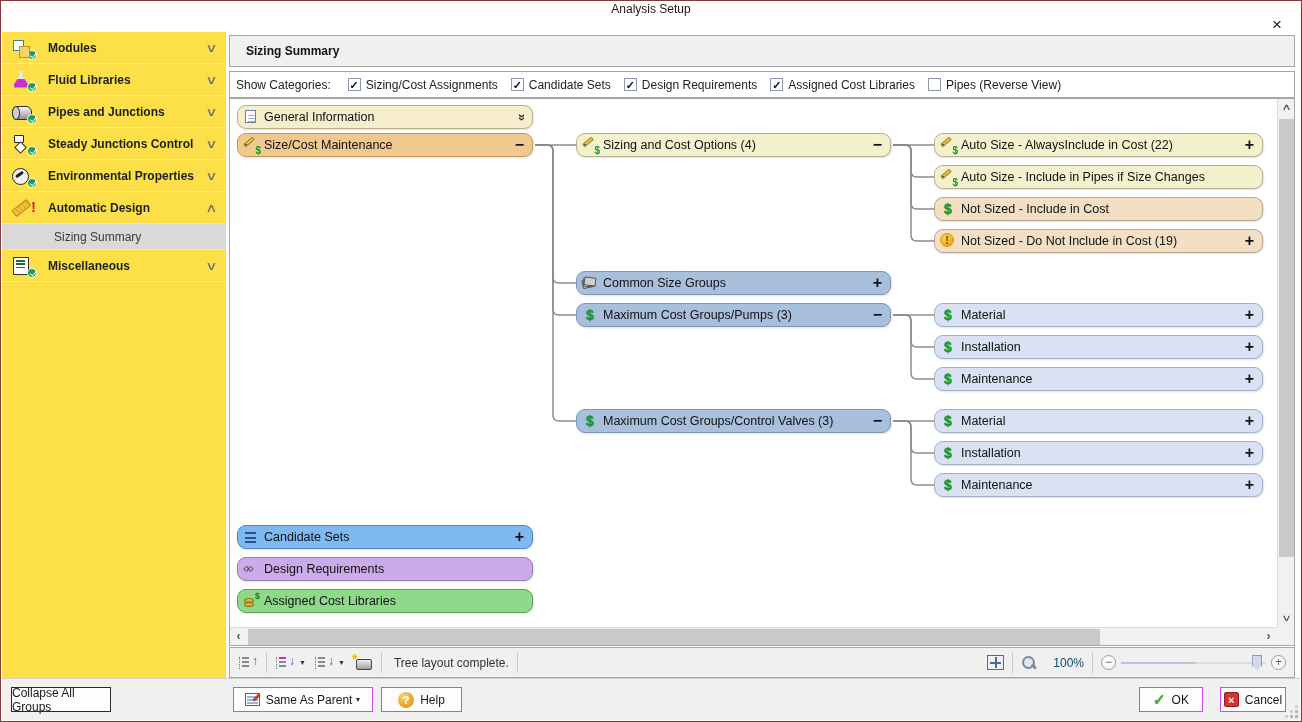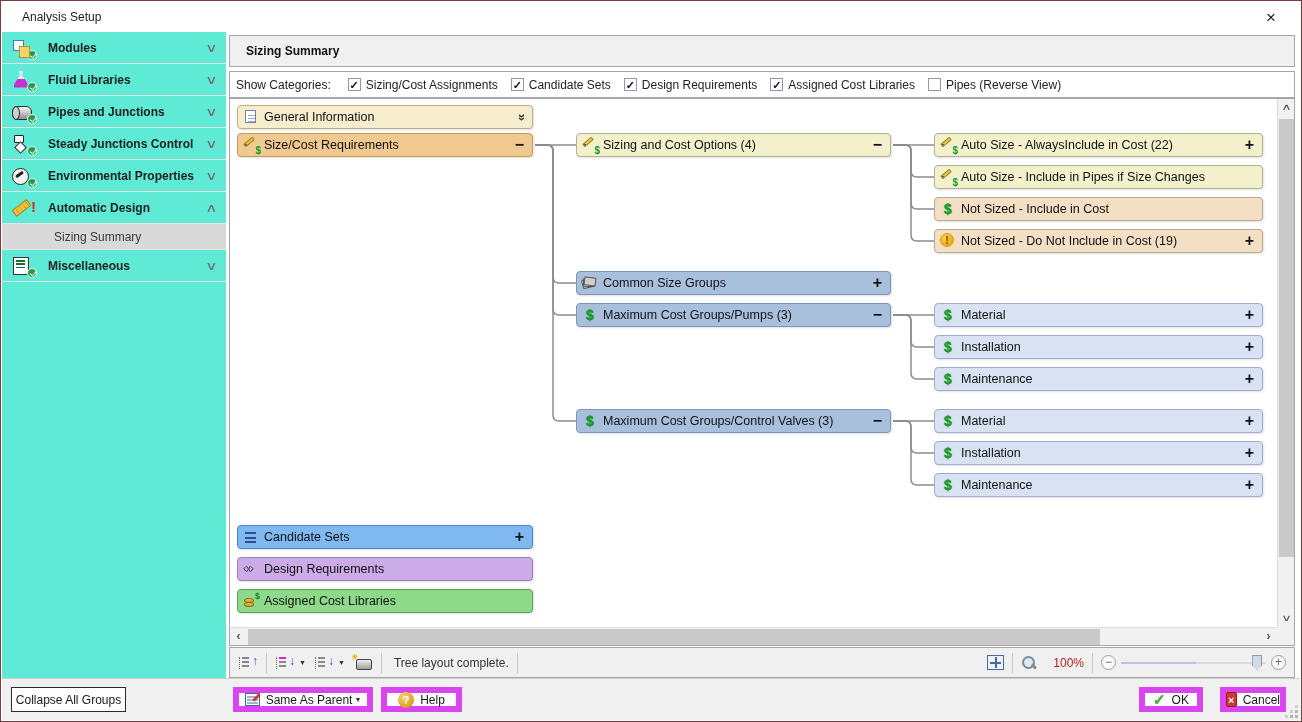--- a/index.html
+++ b/index.html
@@ -1,25 +1,25 @@
 <!DOCTYPE html>
 <html><head>
 <meta charset="utf-8">
 <style>
   * { margin:0; padding:0; box-sizing:border-box; font-family:"Liberation Sans", sans-serif; }
   html,body { width:1302px; height:722px; overflow:hidden; background:#fff; }
   .window { position:absolute; inset:0; border:1px solid #7d3c3c; background:#fff; }
 
   
-  .titlebar { position:absolute; left:1px; right:1px; top:1px; height:30px; background:#fff; display:flex; align-items:center; padding:0 20px; }
+  .titlebar { position:absolute; left:1px; right:1px; top:1px; height:30px; background:#fff; display:flex; align-items:center; padding:0 14px;flex-direction:column; }
   .titlebar .title { font-size:12px; color:#1a1a1a; }
   .close-btn { margin-left:auto; font-size:17px; color:#222; line-height:1; cursor:pointer; padding:0 4px; }
 
   
-  .sidebar { position:absolute; left:1px; top:31px; width:224px; bottom:42px; background:#5eead4; }
+  .sidebar { position:absolute; left:1px; top:31px; width:224px; bottom:42px; background:#fde047; }
   .sitem { height:32px; display:flex; align-items:center; padding:0 10px 0 10px; border-bottom:1px solid #e6e6e6; cursor:pointer; position:relative; }
   .sitem .slabel { font-size:12px; font-weight:700; color:#1f1f1f; margin-left:14px; }
   .sitem .schev { margin-left:auto; color:#6f6f6f; font-size:12px; transform:scaleX(1.4); }
   .ssub { height:26px; background:#d9d9d9; display:flex; align-items:center; padding-left:52px; font-size:12px; color:#3a3a3a; cursor:pointer; border-bottom:1px solid #e6e6e6; }
 
   .sic { width:22px; height:20px; position:relative; flex:none; }
   .badge { position:absolute; right:-3px; bottom:-2px; width:10px; height:10px; border-radius:50%; background:#1f9d4b; border:1px solid #fff; }
   .badge::after { content:''; position:absolute; left:2.5px; top:1.5px; width:3px; height:5px; border-right:1.5px solid #fff; border-bottom:1.5px solid #fff; transform:rotate(40deg); }
 
   .ic-mod::before { content:''; position:absolute; left:1px; top:2px; width:9px; height:9px; border:1.5px solid #4a7ab5; background:#fff; }
@@ -43,21 +43,21 @@
   .hdr .htitle { font-size:12px; font-weight:700; color:#111; }
   .cats { position:absolute; left:0; right:0; top:39px; height:27px; background:#fff; display:flex; align-items:center; padding-left:6px; gap:13px; }
   .cats .clabel { font-size:12px; color:#222; margin-right:4px; }
   .cbx { display:flex; align-items:center; gap:5px; font-size:12px; color:#222; cursor:pointer; }
   .cbx .box { width:13px; height:13px; background:#fff; border:1px solid #8a99ad; font-size:11px; font-weight:700; color:#14142e; line-height:12px; text-align:center; }
 
   
   .canvas { position:absolute; left:0; right:0; top:66px; height:548px; background:#fff; border:1px solid #a6a6a6; overflow:hidden; }
   #connectors { position:absolute; left:0; top:0; pointer-events:none; }
   #connectors path { fill:none; stroke:#8c8c8c; stroke-width:1.5; }
-  .node { position:absolute; height:24px; border:1px solid; border-radius:4px; display:flex; align-items:center; padding:0 8px 0 5px; font-size:12.5px; color:#111; cursor:pointer; box-shadow:1px 1px 2px rgba(0,0,0,0.12); }
+  .node { position:absolute; height:24px; border:1px solid; border-radius:9px; display:flex; align-items:center; padding:0 8px 0 5px; font-size:12.5px; color:#111; cursor:pointer; box-shadow:1px 1px 2px rgba(0,0,0,0.12); }
   .nlabel { margin-left:5px; white-space:nowrap; }
   .nexp { margin-left:auto; font-weight:700; font-size:16px; line-height:1; color:#111; cursor:pointer; }
   .nexp.rot { transform:rotate(-90deg); font-size:13px; color:#333; }
   .nicon { width:16px; height:16px; position:relative; flex:none; }
   .i-doc .doc { position:absolute; left:2px; top:1px; width:11px; height:13px; background:#fff; border:1px solid #6b84ad; background-image:repeating-linear-gradient(to bottom, transparent 0 2px, #9ab0d0 2px 3px); background-size:7px 100%; background-position:2px 2px; background-repeat:no-repeat; }
   .pen { position:absolute; left:0px; top:3px; width:12px; height:4px; background:linear-gradient(90deg,#555 0 2px, #f0c040 2px 100%); border:1px solid #9a7a10; transform:rotate(-40deg); border-radius:1px; }
   .ds { position:absolute; right:-2px; bottom:-3px; font-size:10px; font-weight:700; color:#159a28; }
   .dol { position:absolute; left:4px; top:0px; font-size:14px; font-weight:700; color:#17a02a; text-shadow:0 0 1px #0c6b1a; }
   .warn { position:absolute; left:0; top:0; width:14px; height:14px; border-radius:50%; background:radial-gradient(circle at 35% 30%, #ffd24a, #f2a71b 70%); border:1px solid #caa21a; color:#7a4a00; font-weight:700; font-size:11px; text-align:center; line-height:13px; }
   .ly { position:absolute; width:12px; height:9px; background:#ececec; border:1px solid #555; border-radius:1px; }
@@ -95,31 +95,31 @@
   .prn::before { content:''; position:absolute; left:3px; top:5px; width:14px; height:9px; background:linear-gradient(#eee,#9f9f9f); border:1px solid #444; border-radius:2px; }
   .prn .spark { position:absolute; left:-1px; top:-3px; color:#e8b81a; font-weight:700; font-size:14px; }
   .tstatus { font-size:12px; color:#333; margin-left:4px; }
   .tright { margin-left:auto; display:flex; align-items:center; gap:8px; }
   .fit { position:relative; width:17px; height:15px; border:1px solid #4a6a9a; background:#eef2f8; cursor:pointer; }
   .fit::before { content:''; position:absolute; left:7px; top:1px; width:1.5px; height:11px; background:#4a6a9a; }
   .fit::after { content:''; position:absolute; left:2px; top:6px; width:11px; height:1.5px; background:#4a6a9a; }
   .mag-ico { position:relative; width:16px; height:16px; cursor:pointer; }
   .mag-ico::before { content:''; position:absolute; left:1px; top:1px; width:9px; height:9px; border:2px solid #7a8aa0; border-radius:50%; background:#dce8f4; }
   .mag-ico::after { content:''; position:absolute; left:10px; top:10px; width:6px; height:2.5px; background:#8a8a8a; transform:rotate(45deg); border-radius:1px; }
-  .zoomtext { font-size:12px; color:#b91c1c;margin-left:8px; }
+  .zoomtext { font-size:12px; color:#0c4a6e;margin-left:8px; }
   .slider { position:relative; width:185px; height:20px; }
   .send { position:absolute; top:2px; width:15px; height:15px; border:1px solid #9a9aa6; border-radius:50%; background:#fafafa; color:#666; font-size:12px; line-height:13px; text-align:center; cursor:pointer; }
   .send.minus { left:0; } .send.plus { right:0; }
   .strack { position:absolute; left:20px; right:20px; top:9px; height:2px; background:linear-gradient(to right, #cdbbdc 0 52%, #dcdcdc 52% 100%); }
   .shandle { position:absolute; left:52%; top:2px; width:10px; height:16px; margin-left:55px; background:#d4d9ea; border:1px solid #8f97ad; clip-path:polygon(0 0,100% 0,100% 68%,50% 100%,0 68%); cursor:pointer; }
 
   
   .footer { position:absolute; left:1px; right:1px; bottom:1px; height:42px; background:#f0f0f0; border-top:1px solid #cfcfcf; }
-  .btn { position:absolute; top:8px; height:25px; background:#fdfdfd; border:6px solid #d946ef; font-size:12px; color:#1a1a1a; display:flex; align-items:center; justify-content:center; gap:6px; cursor:pointer; }
-  .btn-collapse { left:9px; width:115px; border:1px solid #2a2a2a; }
+  .btn { position:absolute; top:8px; height:25px; background:#fdfdfd; border:1px solid #d946ef; font-size:12px; color:#1a1a1a; display:flex; align-items:center; justify-content:center; gap:6px; cursor:pointer; }
+  .btn-collapse { left:9px; width:100px; border:1px solid #2a2a2a; }
   .btn-sameas { left:231px; width:140px; }
   .btn-help { left:379px; width:81px; }
   .btn-ok { right:97px; width:64px; }
   .btn-cancel { right:14px; width:66px; }
   .form-ico { position:relative; width:15px; height:13px; background:#fff; border:1px solid #3a6aa8; }
   .form-ico::before { content:''; position:absolute; left:1px; top:2px; width:11px; height:1.5px; background:#9ab4d4; box-shadow:0 3px 0 #9ab4d4, 0 6px 0 #9ab4d4; }
   .form-ico::after { content:''; position:absolute; right:-2px; top:2px; width:9px; height:3px; background:#d03a2a; transform:rotate(-45deg); border-radius:1px; }
   .help-ico { width:16px; height:16px; border-radius:50%; background:radial-gradient(circle at 35% 30%, #f6d475, #dd9c1c 75%); color:#fff; font-weight:700; font-size:11px; line-height:16px; text-align:center; }
   .ok-ico { color:#4caf3f; font-weight:700; font-size:15px; text-shadow:0 0 1px #2a7a1e; }
   .cancel-ico { width:15px; height:15px; background:#cf3732; border:1px solid #8f1f1c; border-radius:2px; color:#fff; font-weight:700; font-size:11px; line-height:14px; text-align:center; }
@@ -245,21 +245,21 @@
               <span class="doc"></span>
             </span>
             <span class="nlabel">General Information</span>
             <span class="nexp rot">«</span>
           </div>
           <div class="node" style="left: 7px; top: 34px; width: 296px; background: rgb(239, 201, 143); border-color: rgb(199, 154, 85);">
             <span class="nicon i-pencil-dollar">
               <span class="pen"></span>
               <span class="ds">$</span>
             </span>
-            <span class="nlabel">Size/Cost Requirements</span>
+            <span class="nlabel">Size/Cost Maintenance</span>
             <span class="nexp">−</span>
           </div>
           <div class="node" style="left: 346px; top: 34px; width: 315px; background: rgb(243, 240, 204); border-color: rgb(179, 179, 147);">
             <span class="nicon i-pencil-dollar">
               <span class="pen"></span>
               <span class="ds">$</span>
             </span>
             <span class="nlabel">Sizing and Cost Options (4)</span>
             <span class="nexp">−</span>
           </div>

